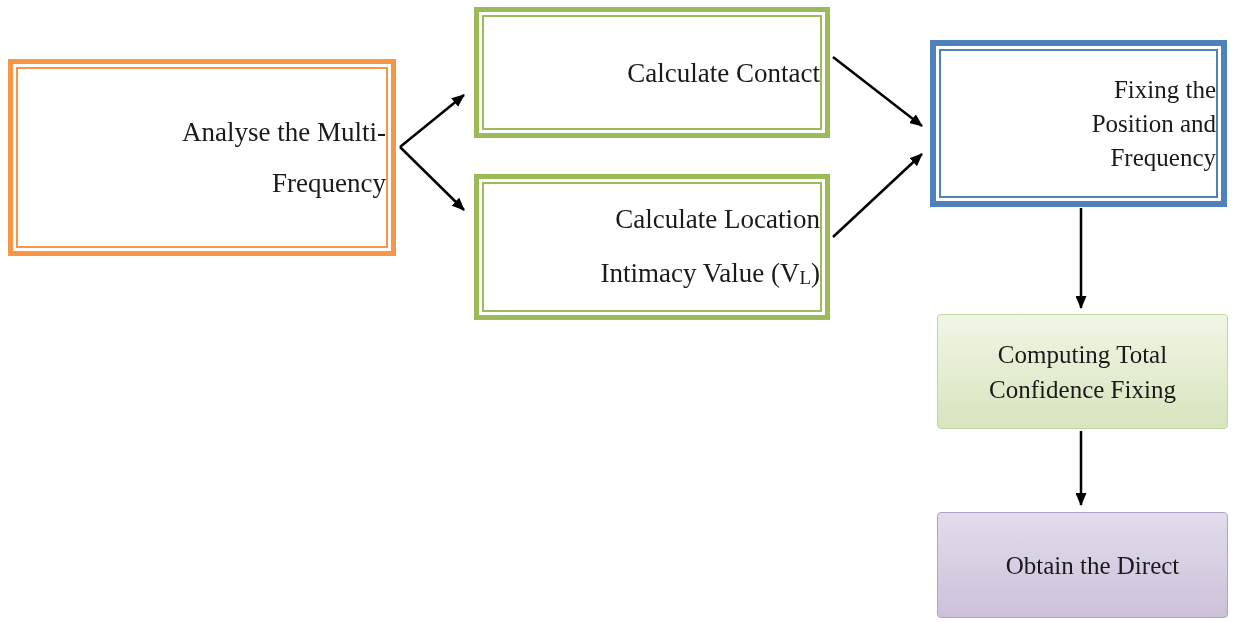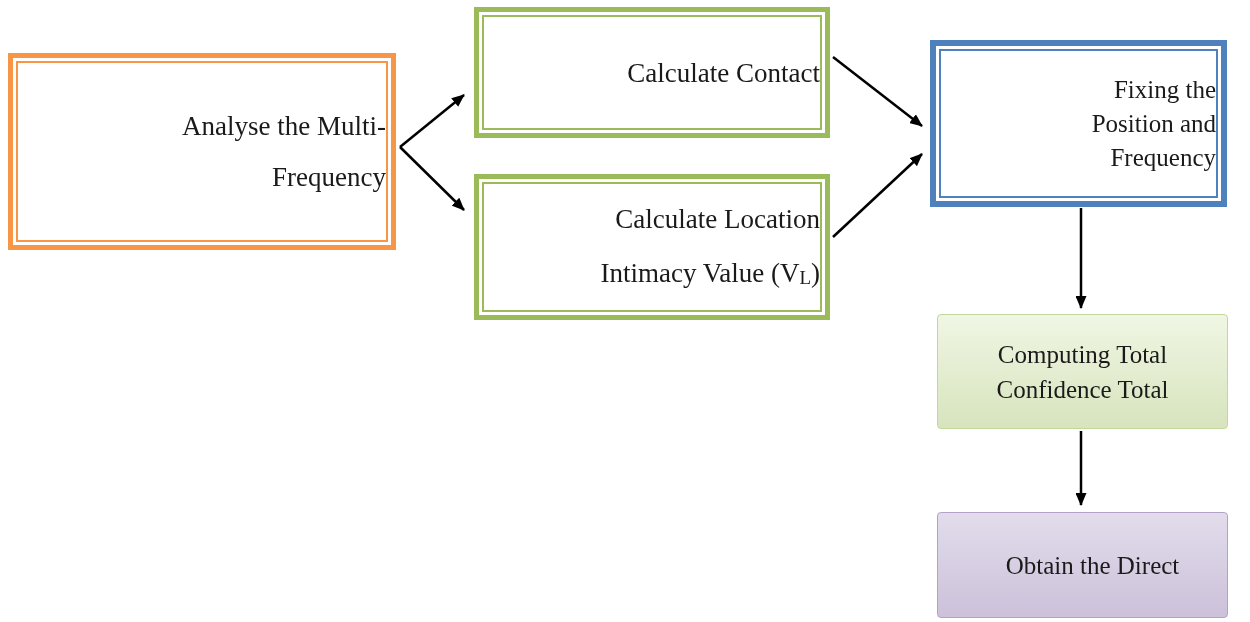--- a/index.html
+++ b/index.html
@@ -91,21 +91,21 @@
       </marker>
     </defs>
     <line x1="400" y1="147" x2="464" y2="95" marker-end="url(#ah)"></line>
     <line x1="400" y1="147" x2="464" y2="210" marker-end="url(#ah)"></line>
     <line x1="833" y1="57" x2="922" y2="126" marker-end="url(#ah)"></line>
     <line x1="833" y1="237" x2="922" y2="154" marker-end="url(#ah)"></line>
     <line x1="1081" y1="208" x2="1081" y2="308" marker-end="url(#ah)"></line>
     <line x1="1081" y1="431" x2="1081" y2="505" marker-end="url(#ah)"></line>
   </svg>
 
-  <div class="dbox orange box-analyse" style="left:8px; top:53px; width:388px; height:197px;">
+  <div class="dbox orange box-analyse" style="left:8px; top:59px; width:388px; height:197px;">
     <div class="inner">
       <div class="line">Analyse the Multi-</div>
       <div class="line">Frequency</div>
     </div>
   </div>
 
   <div class="dbox green box-contact" style="left:474px; top:7px; width:356px; height:131px;">
     <div class="inner">
       <div class="line">Calculate Contact</div>
     </div>
@@ -123,20 +123,20 @@
   <div class="dbox blue box-fixing" style="left:930px; top:40px; width:297px; height:167px;">
     <div class="inner">
       <div class="line">Fixing the</div>
       <div class="line">Position and</div>
       <div class="line">Frequency</div>
     </div>
   </div>
 
   <div class="fillbox computing box-computing" style="left:937px; top:314px; width:291px; height:115px;">
     <div class="line">Computing Total</div>
-    <div class="line">Confidence Total</div>
+    <div class="line">Confidence Fixing</div>
   </div>
 
   <div class="fillbox obtain box-obtain" style="left:937px; top:512px; width:291px; height:106px;">
     <div class="line">Obtain the Direct</div>
   </div>
 
 </div>
 
 </body></html>

